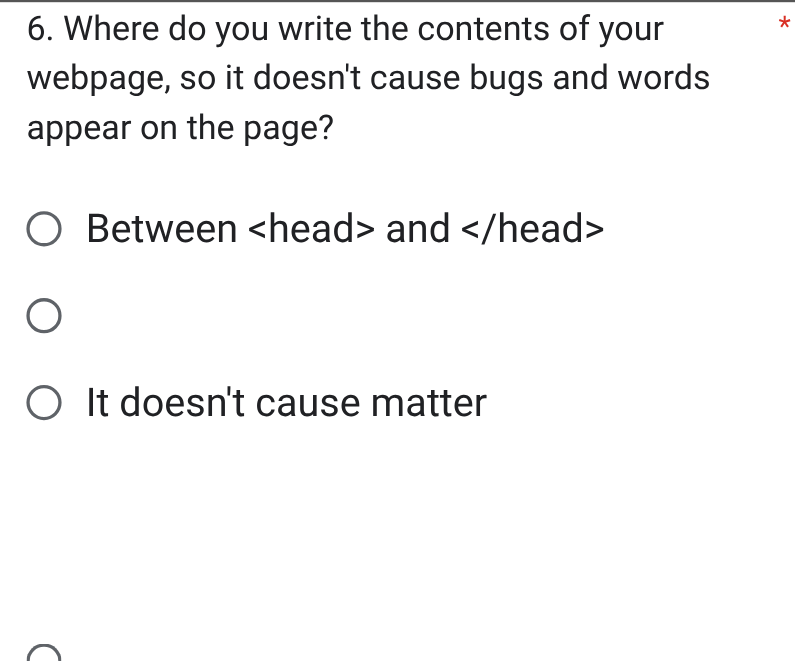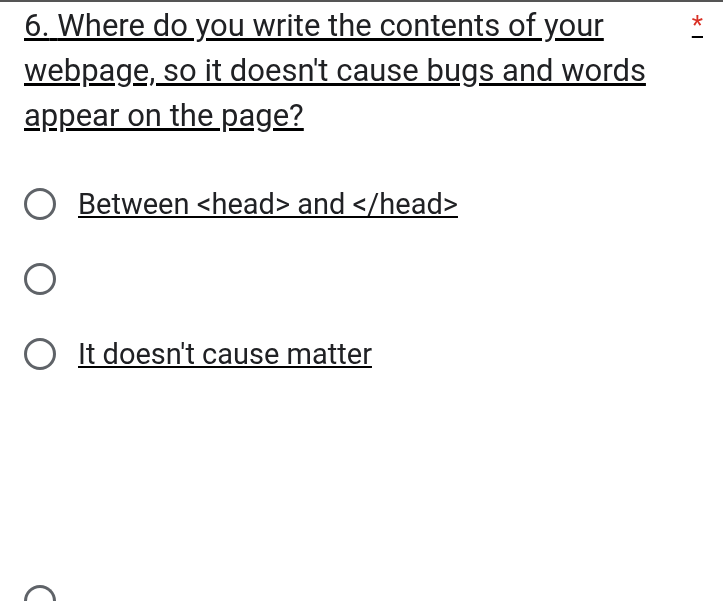--- a/index.html
+++ b/index.html
@@ -9,22 +9,21 @@
     }
     body {
       font-family: Roboto, Arial, sans-serif;
       background: #fff;
       width: 723px;
       height: 601px;
       overflow: hidden;
       position: relative;
     }
     .container {
-      padding: 0 20px 0 24px;
-      text-decoration: underline;
+      padding: 0 4px 0 24px;
     }
     .top-line {
       border-top: 2px solid #555;
       width: 100%;
       margin-bottom: 2px;
     }
     .question-header {
       display: flex;
       align-items: flex-start;
       gap: 12px;
@@ -61,21 +60,21 @@
       margin-bottom: 42px;
     }
     .radio {
       width: 32px;
       height: 32px;
       border: 3px solid #5f6368;
       border-radius: 50%;
       flex-shrink: 0;
     }
     .option-label {
-      font-size: 29px;
+      font-size: 36px;
       color: #202124;
     }
     .partial-radio {
       margin-left: 0;
       width: 32px;
       height: 16px;
       border: 3px solid #5f6368;
       border-bottom: none;
       border-top-left-radius: 16px;
       border-top-right-radius: 16px;

